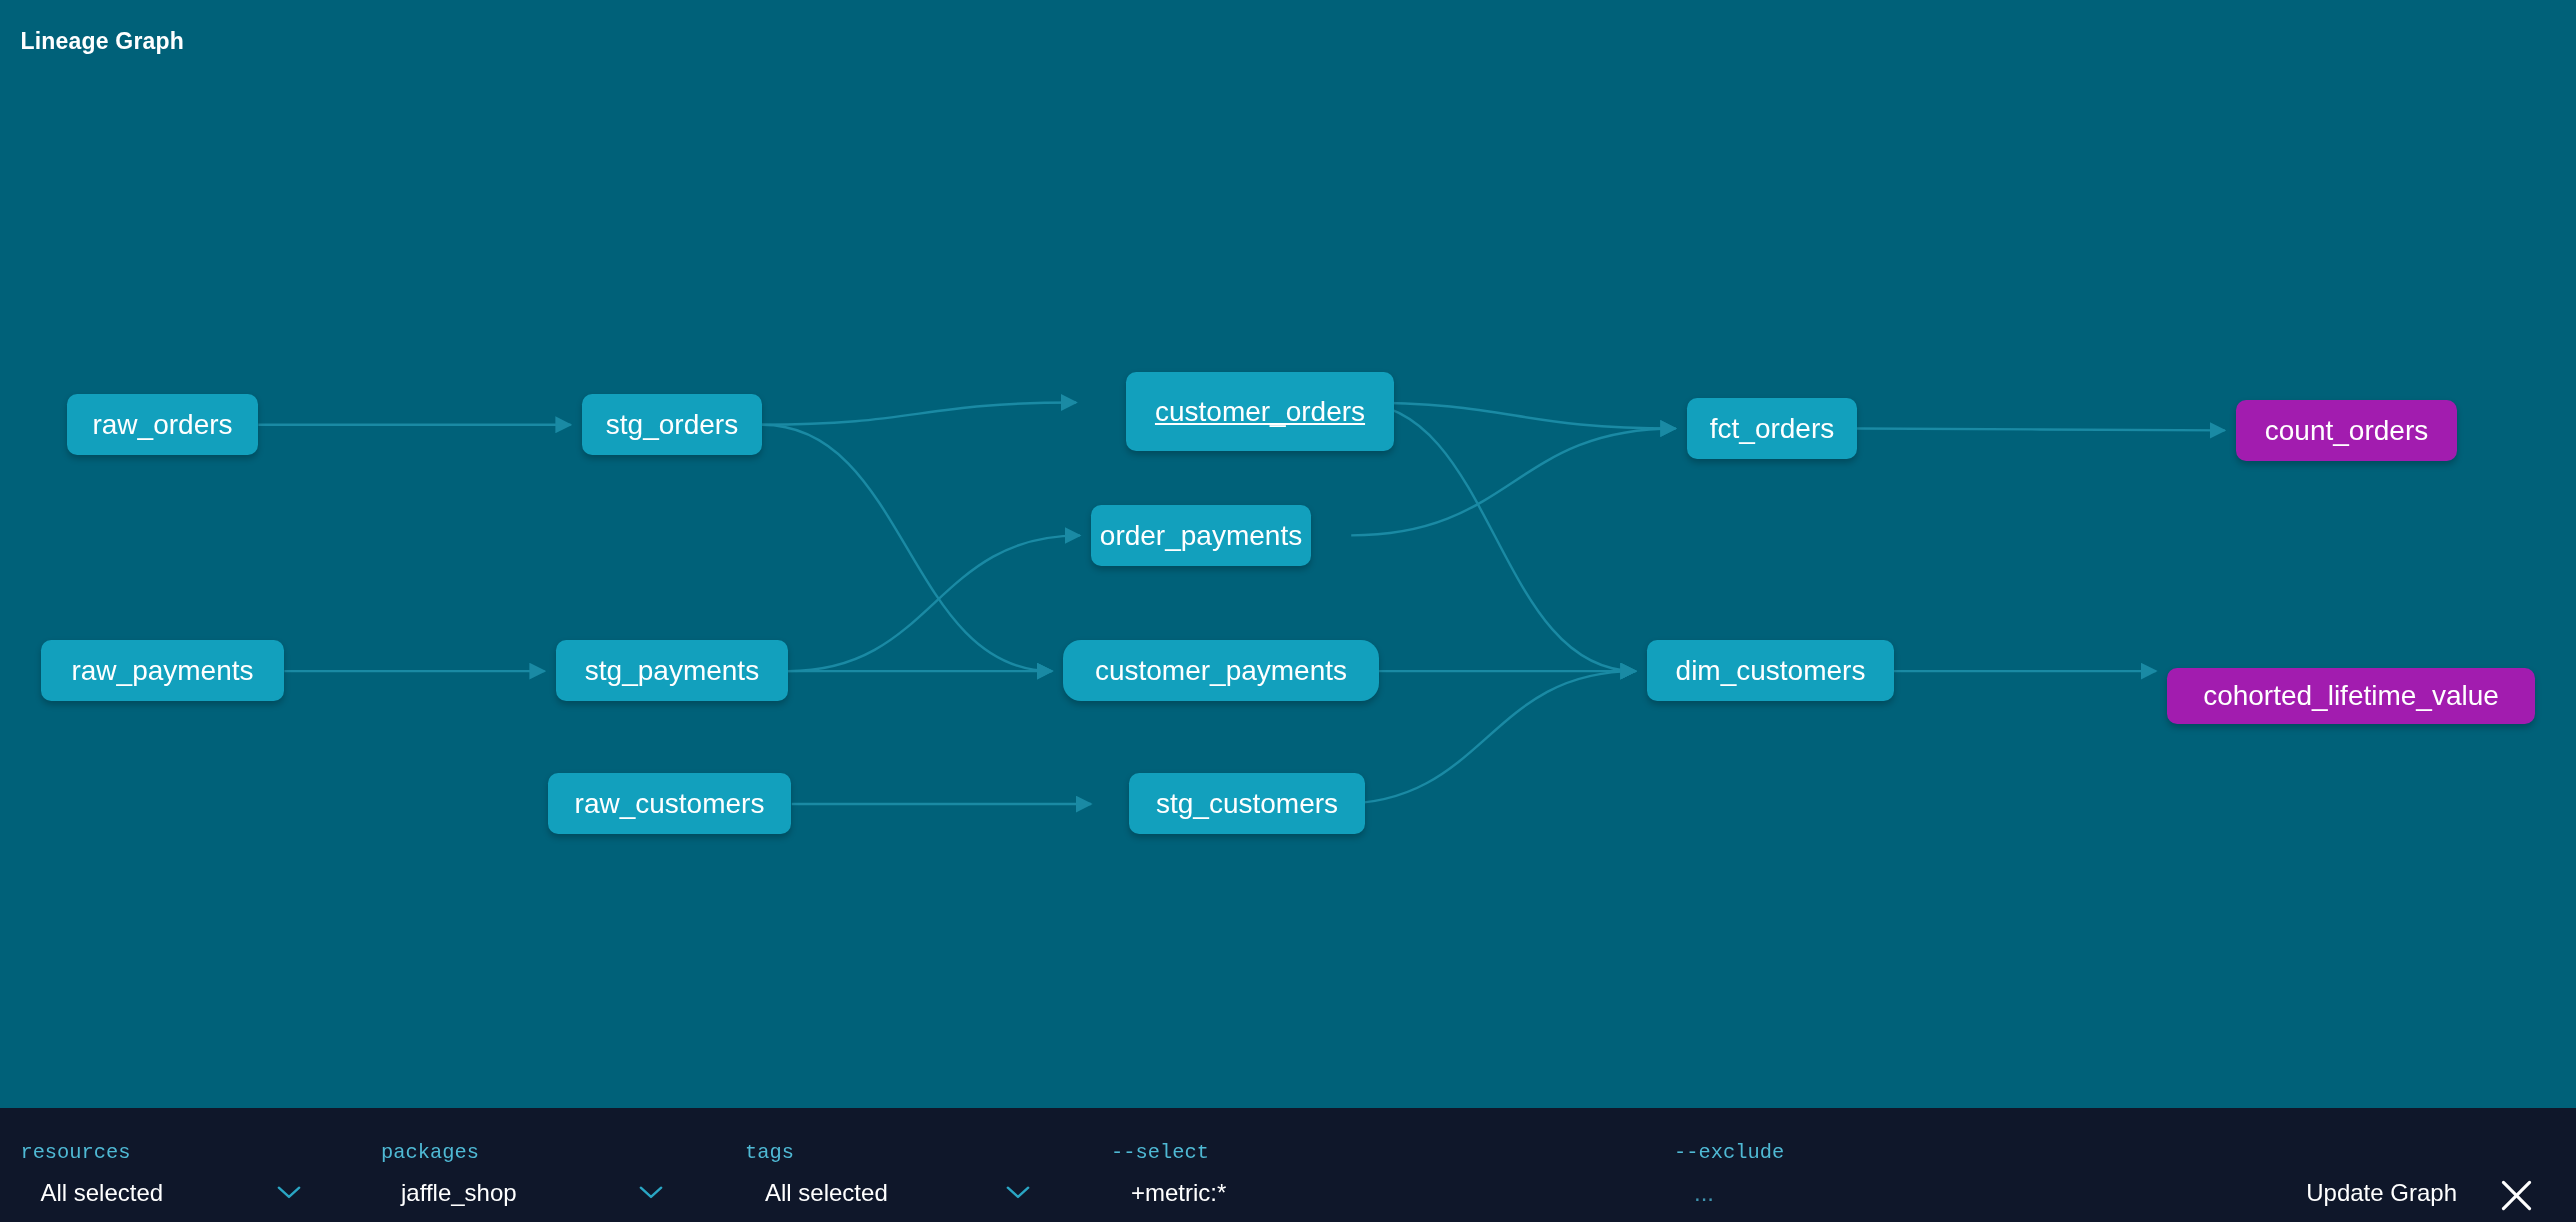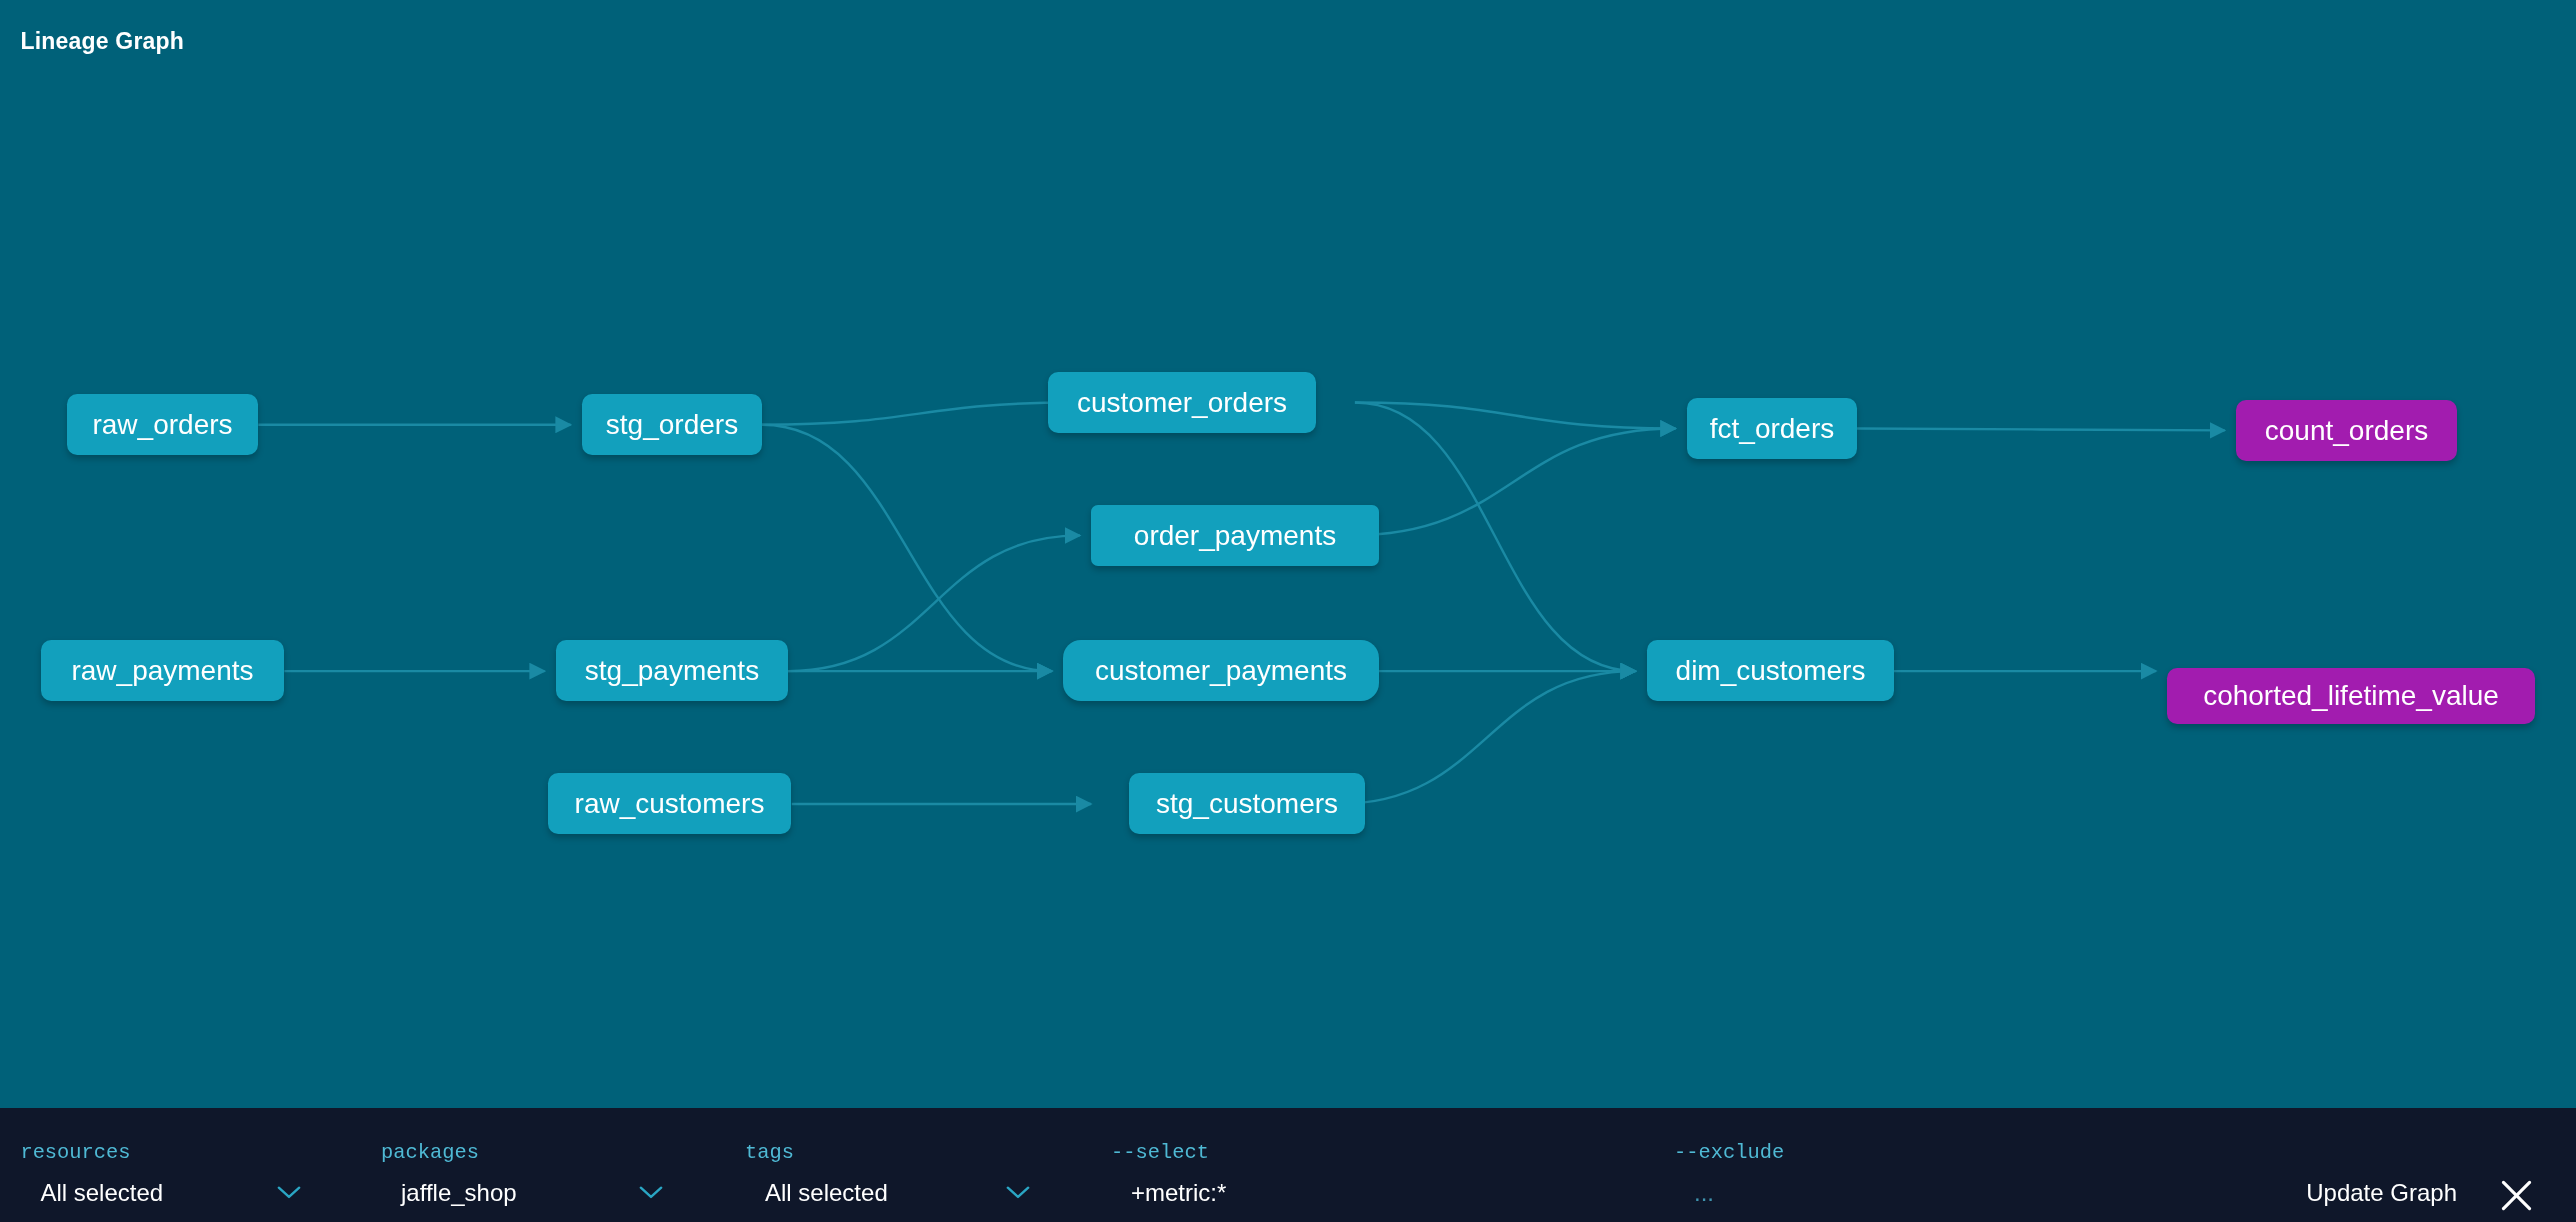--- a/index.html
+++ b/index.html
@@ -169,24 +169,24 @@
         </div>
         <div class="node model" style="left: 582px; top: 394px; width: 180px; height: 61px;">
           <span>stg_orders</span>
         </div>
         <div class="node model" style="left: 556px; top: 640px; width: 232px; height: 61px;">
           <span>stg_payments</span>
         </div>
         <div class="node model" style="left: 1102px; top: 773px; width: 236px; height: 61px; margin-left: 27px;">
           <span>stg_customers</span>
         </div>
-        <div class="node model" style="left: 1048px; top: 372px; width: 268px; height: 61px;">
+        <div class="node model" style="left: 1126px; top: 372px; width: 268px; height: 79px; text-decoration: underline;">
           <span>customer_orders</span>
         </div>
-        <div class="node model" style="left: 1091px; top: 505px; width: 288px; height: 61px; border-radius: 7px;">
+        <div class="node model" style="left: 1091px; top: 505px; width: 220px; height: 61px;">
           <span>order_payments</span>
         </div>
         <div class="node model" style="left: 1063px; top: 640px; width: 316px; height: 61px; border-radius: 18px;">
           <span>customer_payments</span>
         </div>
         <div class="node model" style="left: 1687px; top: 398px; width: 170px; height: 61px;">
           <span>fct_orders</span>
         </div>
         <div class="node model" style="left: 1647px; top: 640px; width: 247px; height: 61px;">
           <span>dim_customers</span>

